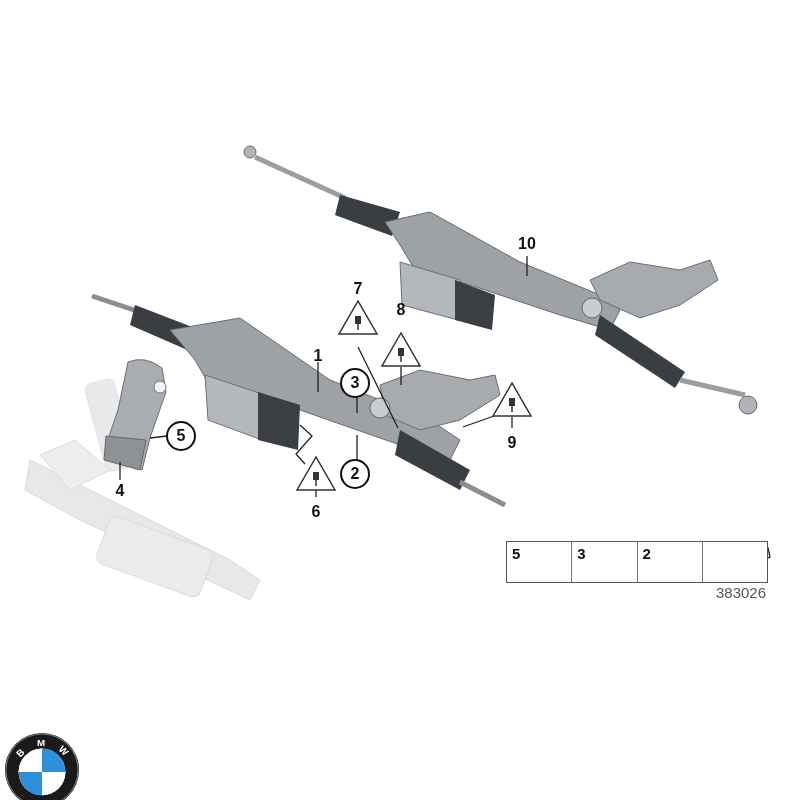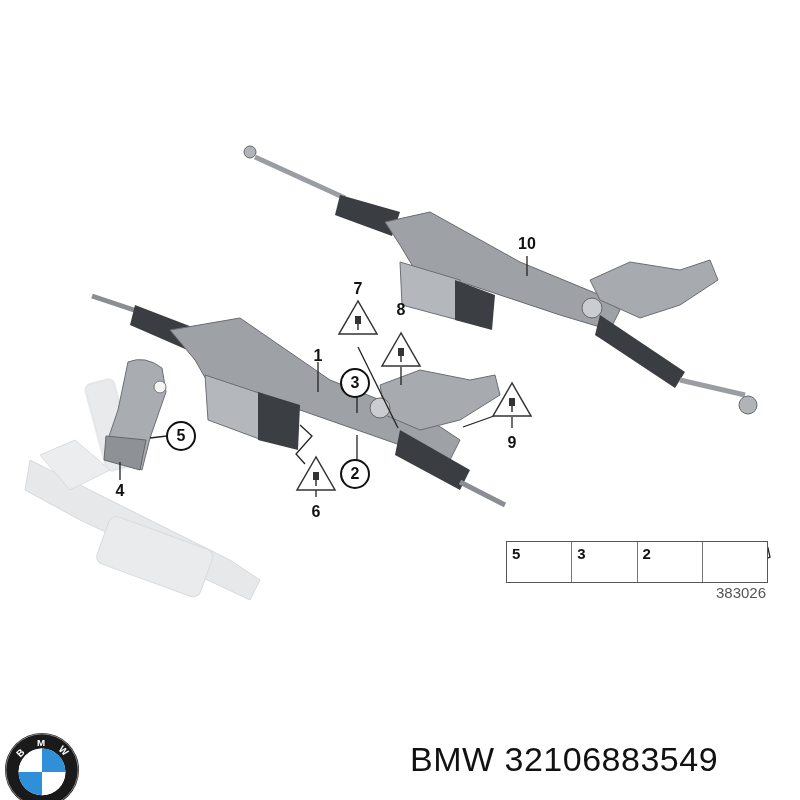--- a/index.html
+++ b/index.html
@@ -142,14 +142,13 @@
     <circle cx="40" cy="42" r="24" fill="#ffffff"></circle>
     <path d="M40 42 L40 18 A24 24 0 0 0 16 42 Z" fill="#ffffff"></path>
     <path d="M40 42 L40 18 A24 24 0 0 1 64 42 Z" fill="#2f8fd8"></path>
     <path d="M40 42 L16 42 A24 24 0 0 0 40 66 Z" fill="#2f8fd8"></path>
     <path d="M40 42 L64 42 A24 24 0 0 1 40 66 Z" fill="#ffffff"></path>
     <text x="15" y="27" font-family="Liberation Sans, sans-serif" font-weight="bold" font-size="10" fill="#fff" transform="rotate(-45 17 24)">B</text>
     <text x="35" y="15" font-family="Liberation Sans, sans-serif" font-weight="bold" font-size="10" fill="#fff">M</text>
     <text x="57" y="22" font-family="Liberation Sans, sans-serif" font-weight="bold" font-size="10" fill="#fff" transform="rotate(45 60 20)">W</text>
   </svg>
 
-  <span class="brand-text">BMW 32106883549</span>
 </div>
 
 </body></html>

